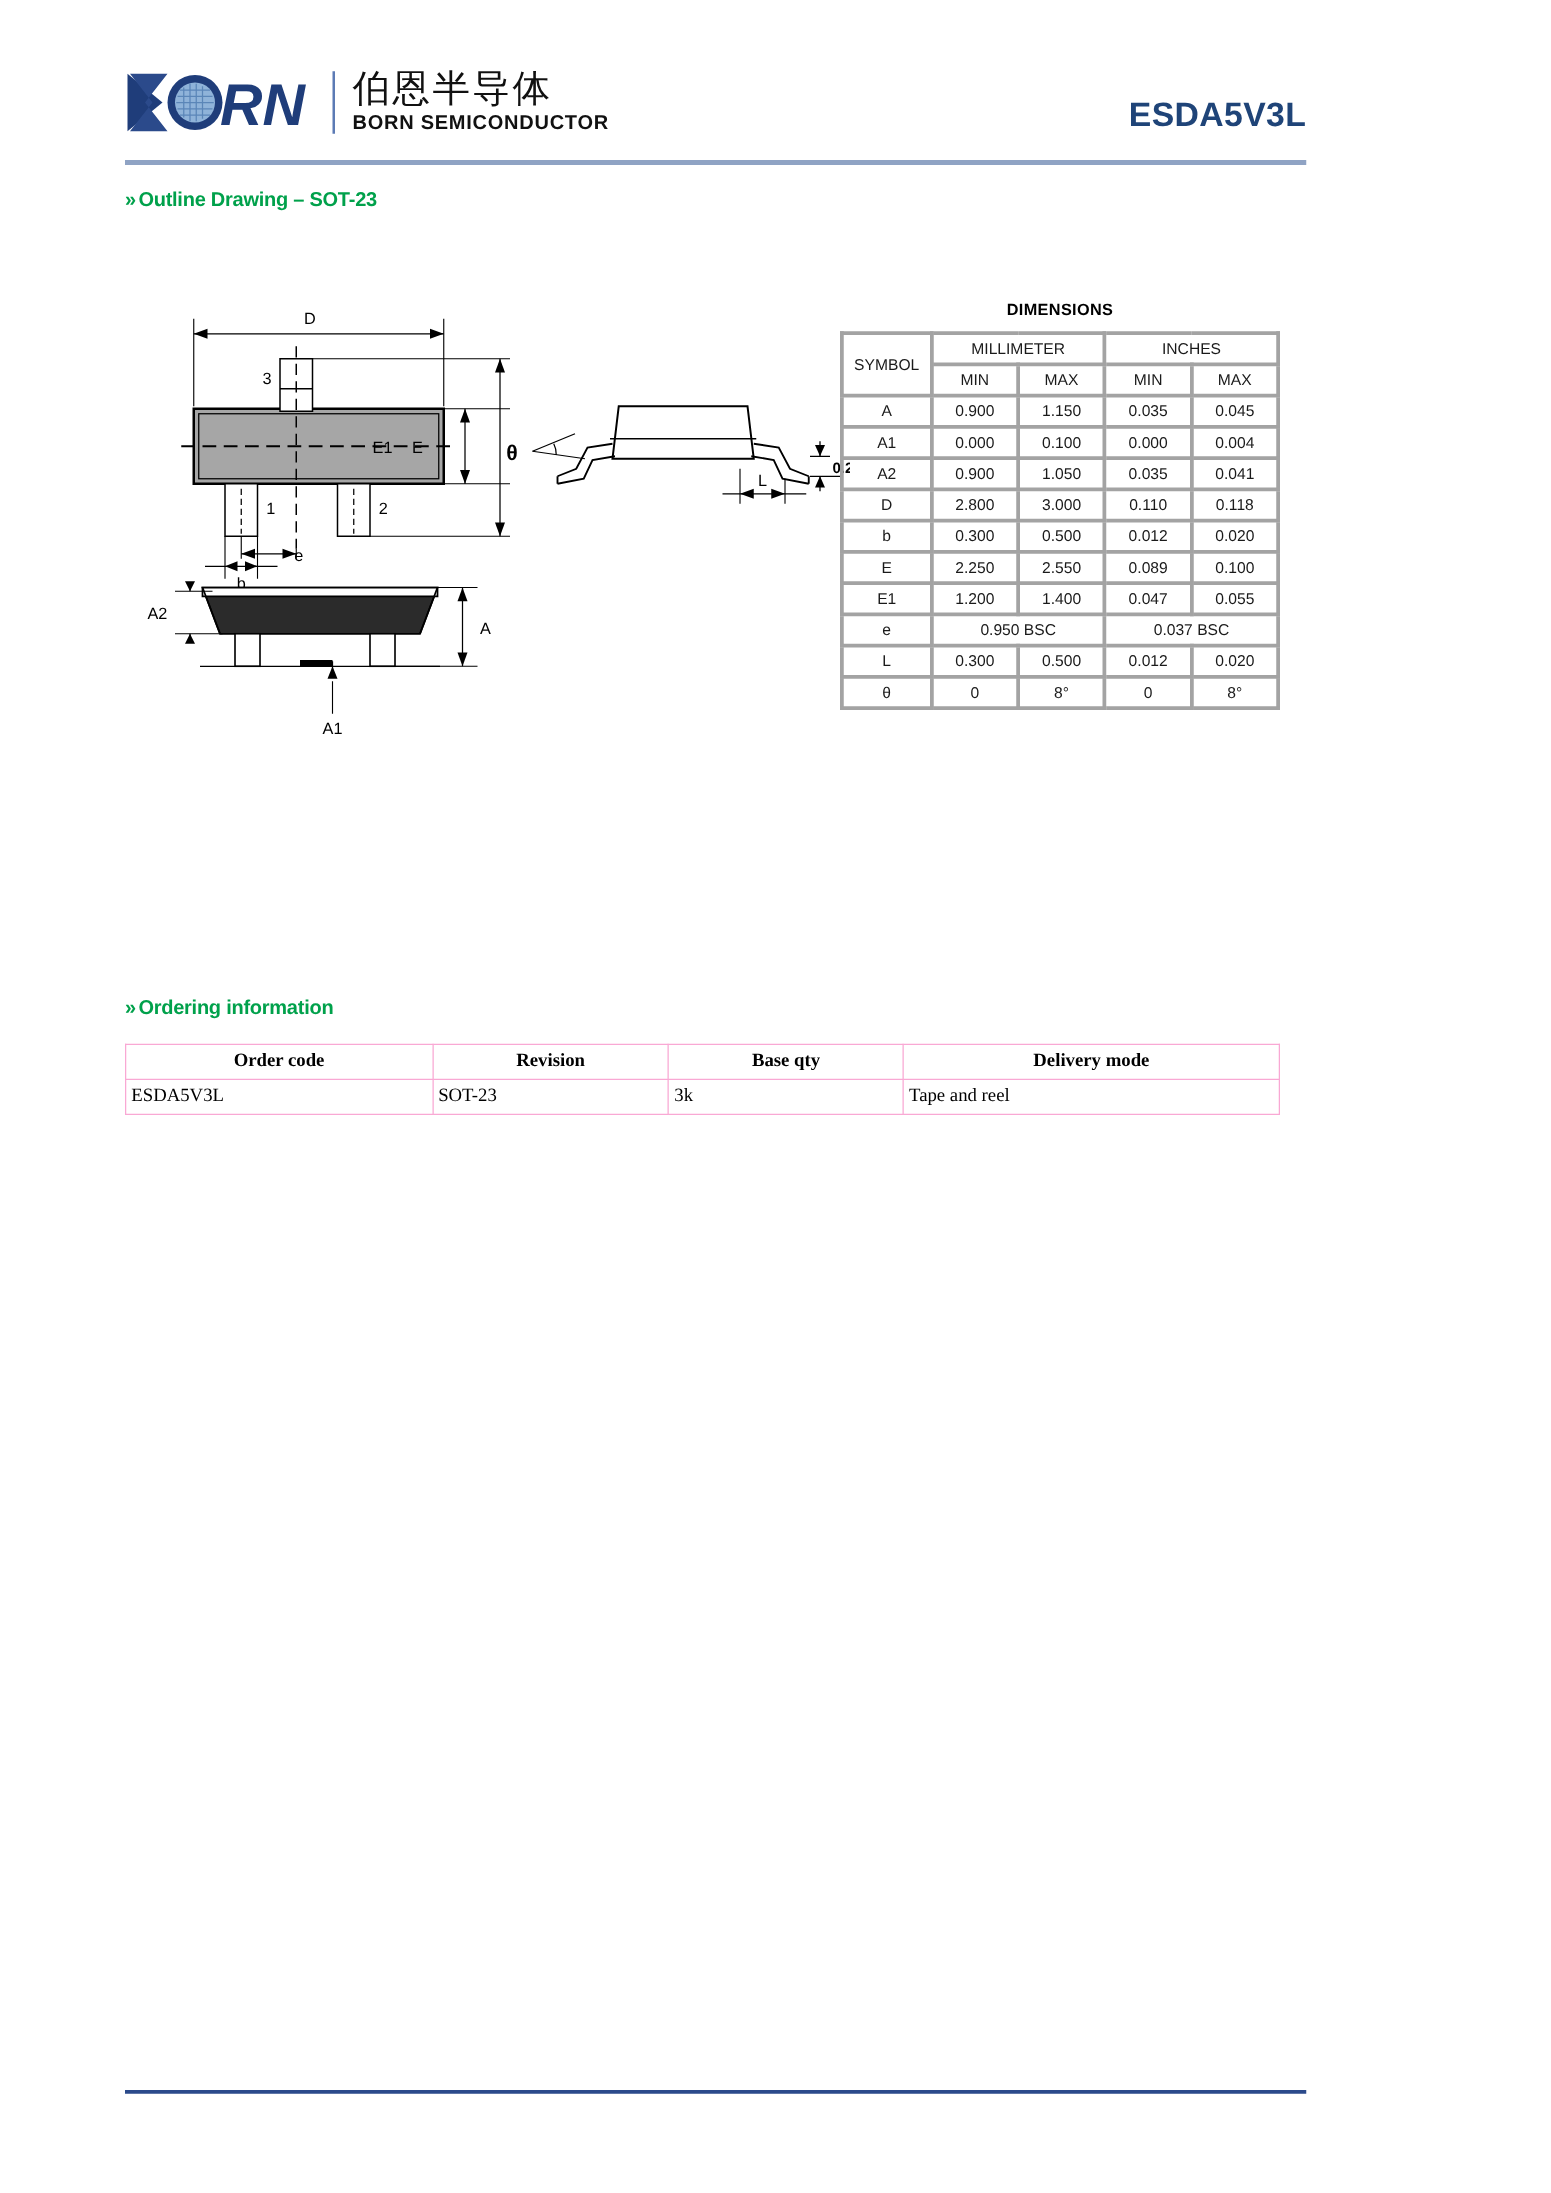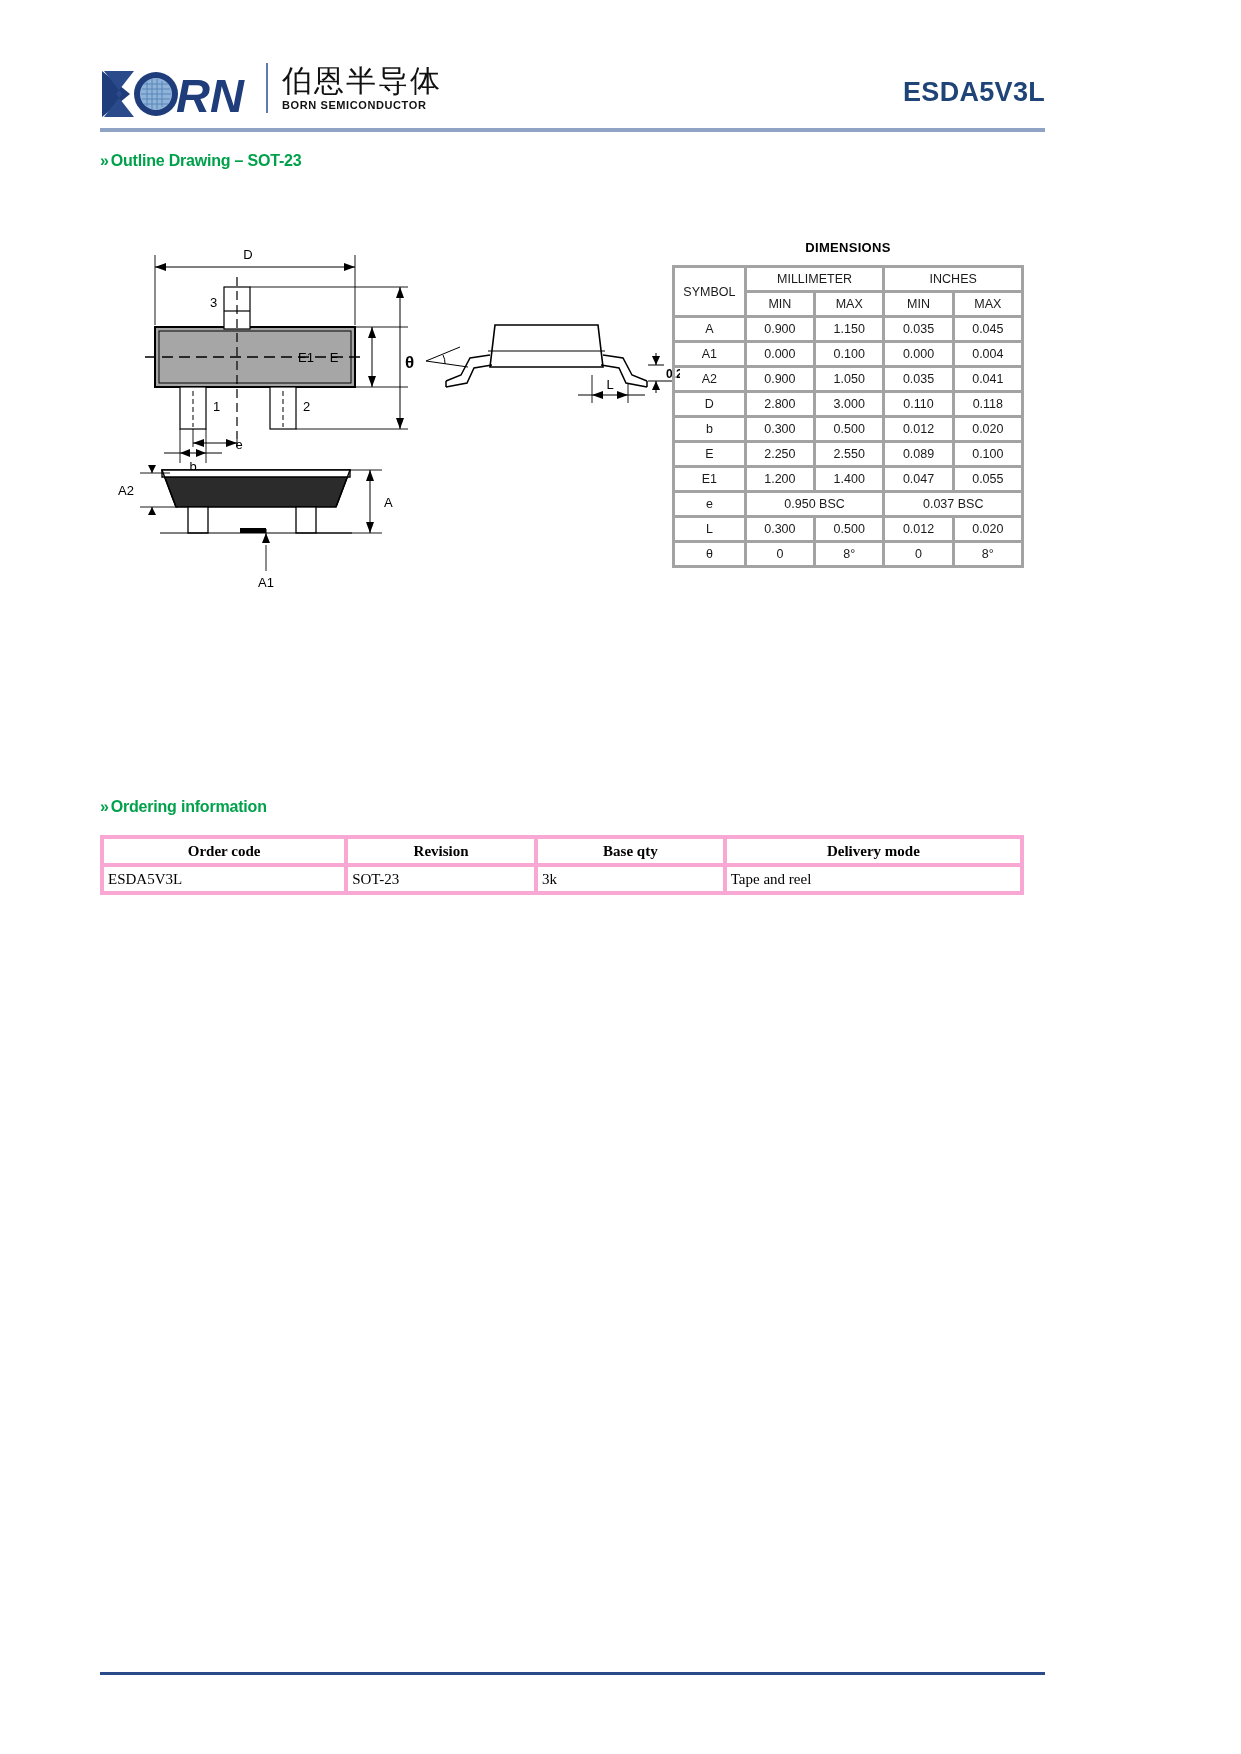--- a/index.html
+++ b/index.html
@@ -11,32 +11,32 @@
     position:relative;
     overflow:hidden;
   }
   .page { position:relative; width:1241px; height:1754px; }
 
   
   .header {
     position:absolute; left:100px; top:55px; width:945px; height:70px;
   }
   .logo-wrap { position:absolute; left:0; top:0; display:flex; align-items:center; }
-  .logo-mark { position:relative; width:160px; height:54px;margin-top:12px; }
+  .logo-mark { position:relative; width:160px; height:54px; }
   .logo-divider {
     width:2px; height:50px; background:#5c7bb5; margin:0 14px 0 6px;
   }
   .logo-cn {
     font-family:"DejaVu Sans", sans-serif;
     font-weight:normal; font-size:30px; color:#111; letter-spacing:2px;
     line-height:1.05;
   }
   .logo-en {
     font-family:"Liberation Sans", sans-serif;
-    font-weight:bold; font-size:11px; color:#111; letter-spacing:0.6px;
+    font-weight:bold; font-size:16px; color:#111; letter-spacing:0.6px;
     margin-top:3px;
   }
   .part-number {
     position:absolute; right:0; top:22px;
     font-size:27px; font-weight:bold; color:#1f4478;
     letter-spacing:0.3px;
   }
   .header-rule {
     position:absolute; left:100px; top:128px; width:945px; height:4px;
     background:#8fa3c4;
@@ -70,21 +70,21 @@
   table.dim .c-v   { width:70px; }
 
   
   table.ord {
     position:absolute; left:100px; top:835px;
     width:924px; border-collapse:collapse;
     font-family:"Liberation Serif", serif;
     font-size:15px; color:#000;
   }
   table.ord th, table.ord td {
-    border:4px solid #f9a8d4; height:28px; padding:0 4px;
+    border:1px solid #f9a8d4; height:28px; padding:0 4px;
   }
   table.ord th { font-weight:bold; }
   table.ord td { font-weight:normal; }
 
   
   .footer-rule {
     position:absolute; left:100px; top:1672px; width:945px; height:3px;
     background:#2b4a8b;
   }
   .footer {

